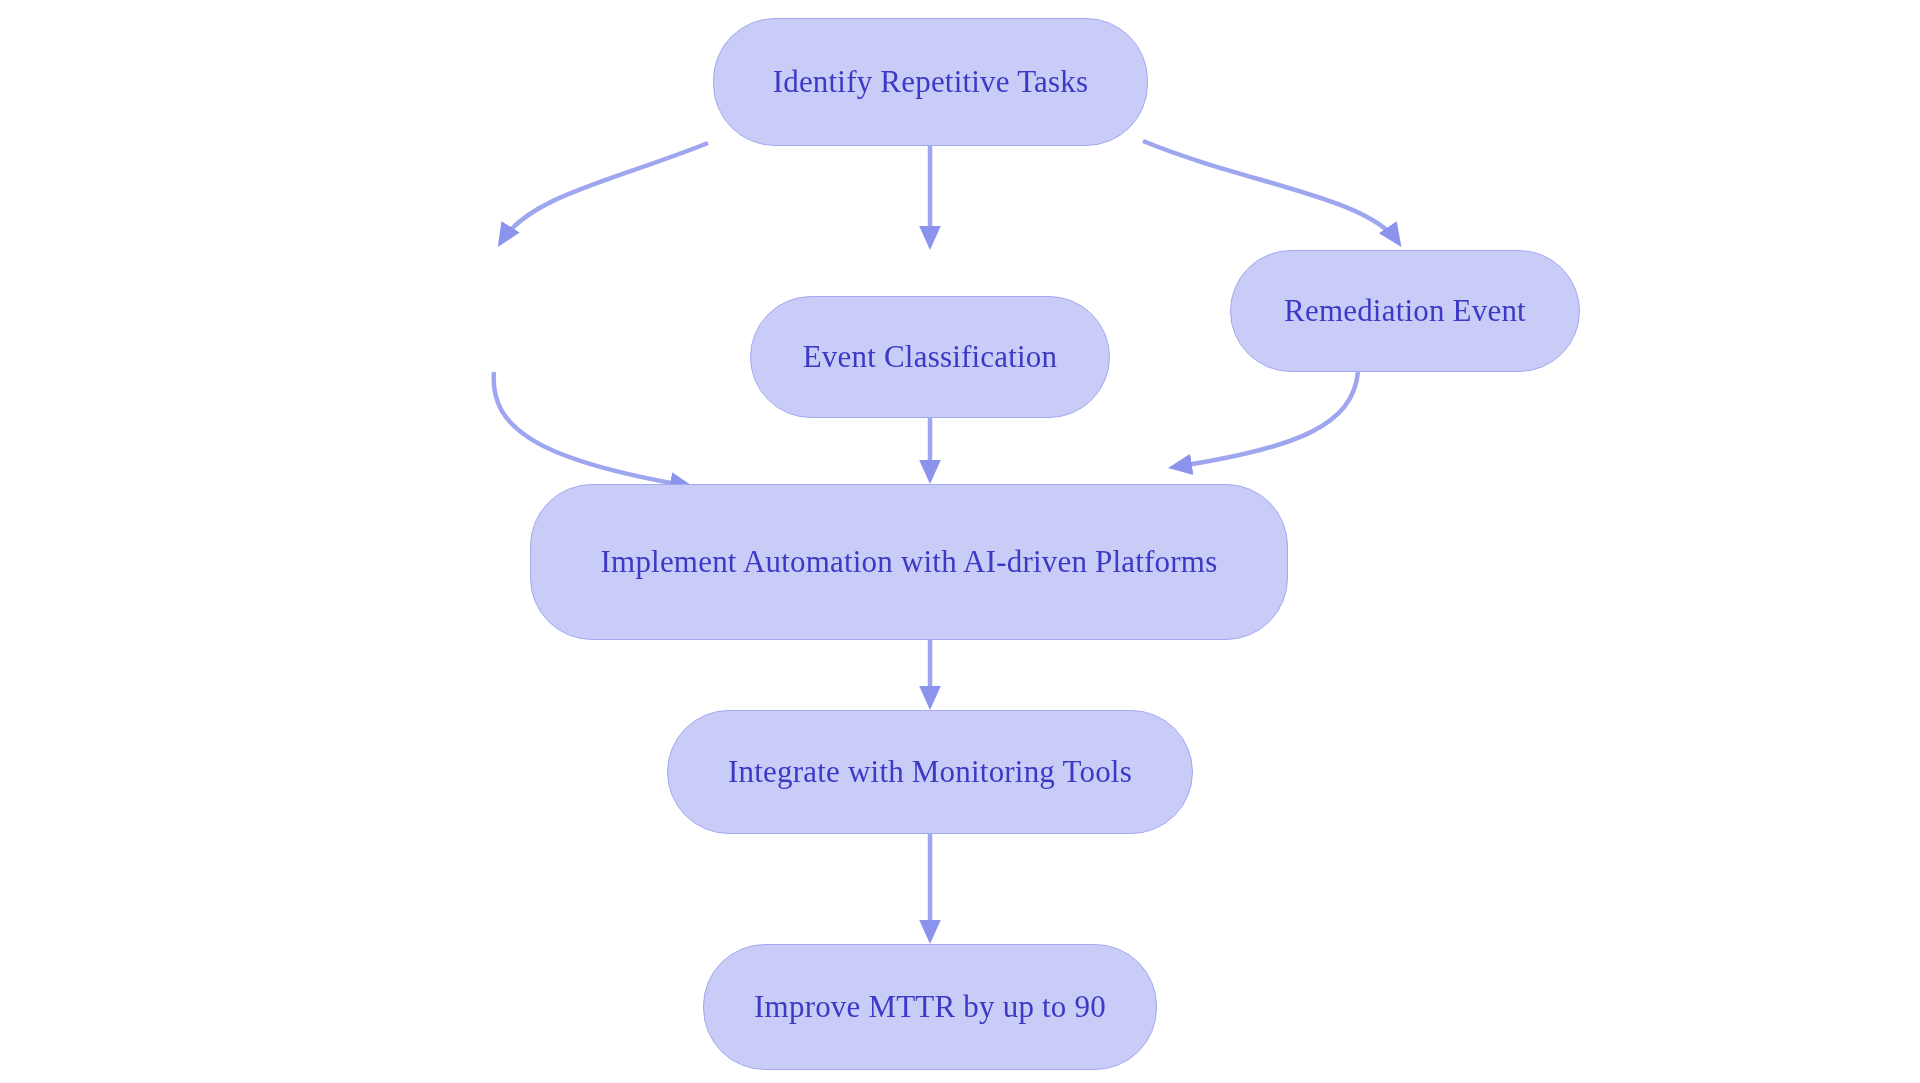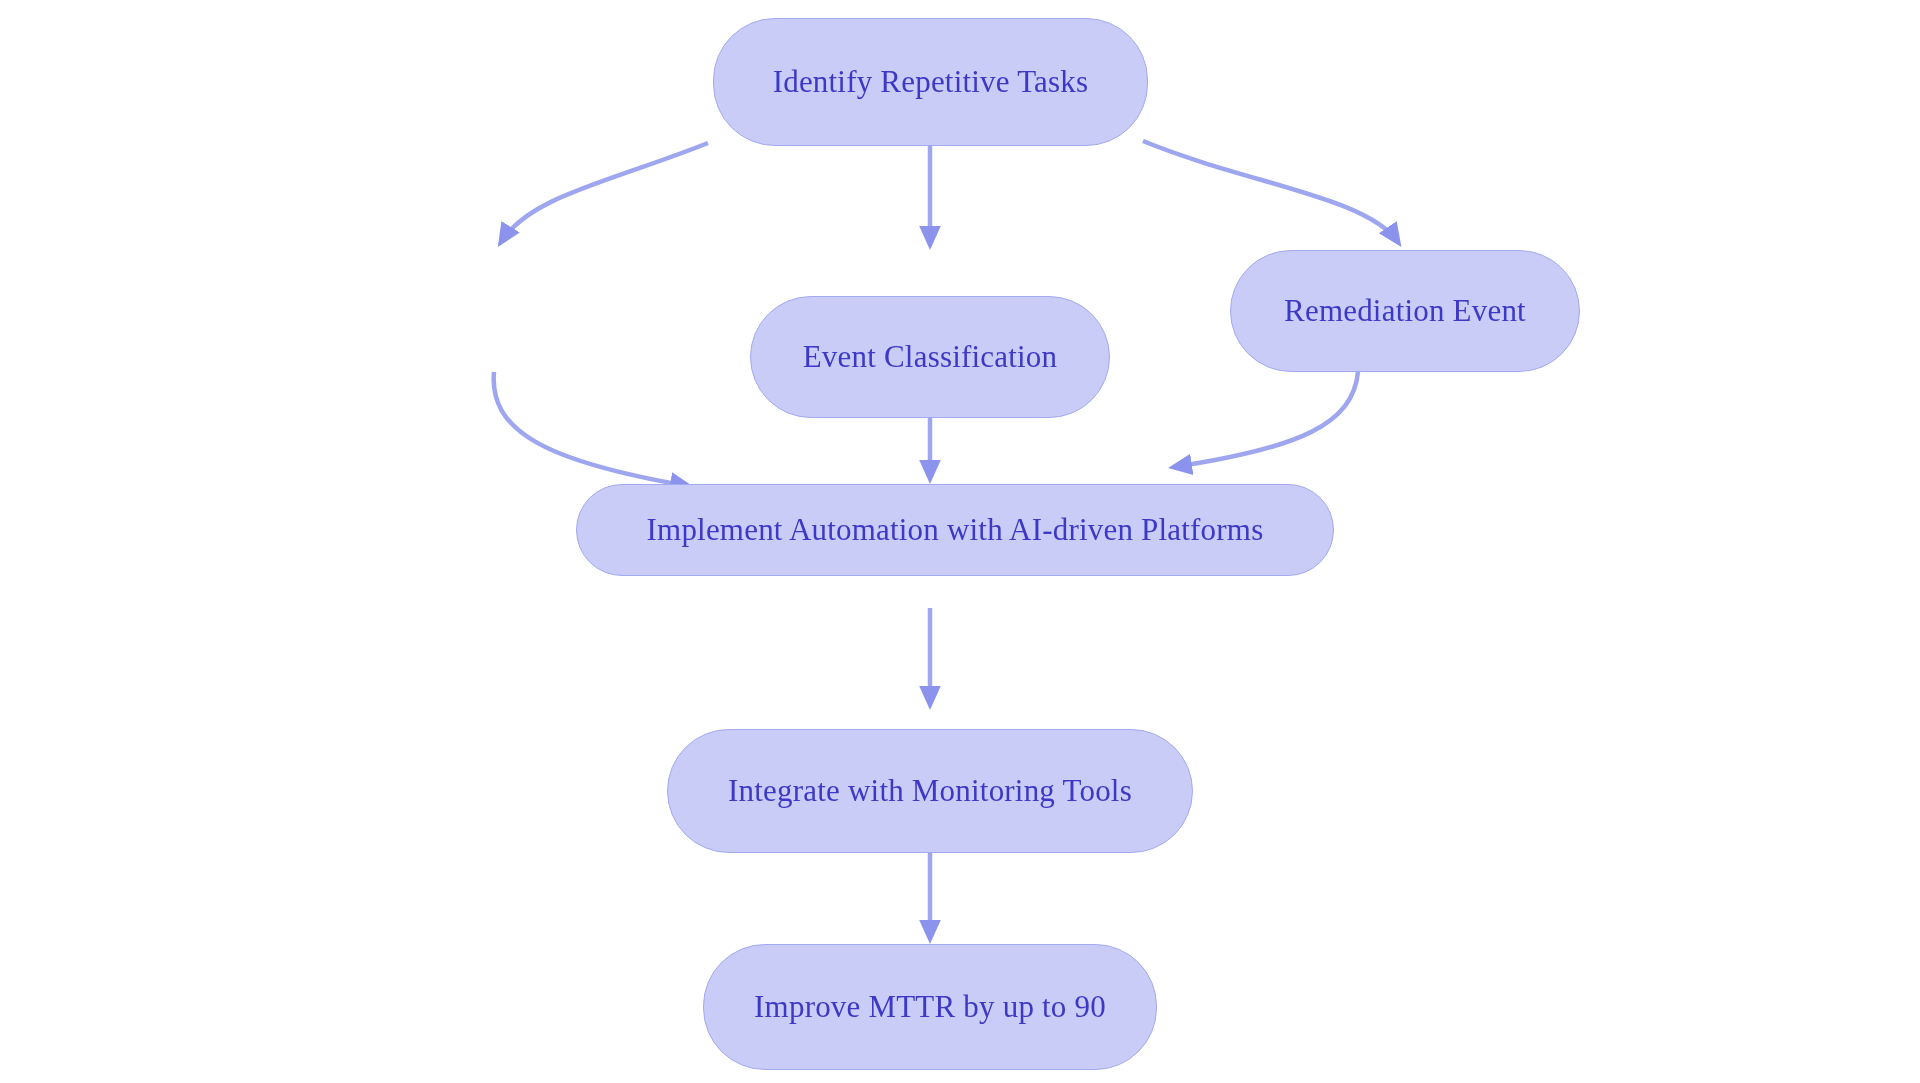--- a/index.html
+++ b/index.html
@@ -44,22 +44,22 @@
     font-size: 31px;
     letter-spacing: 0.2px;
     text-align: center;
     white-space: nowrap;
     font-family: Liberation Serif, serif;
   }
   .node-identify    { left: 713px;  top: 18px;  width: 435px; height: 128px; }
   .node-alert       { left: 362px;  top: 250px; width: 268px; height: 122px; }
   .node-event       { left: 750px;  top: 250px; width: 360px; height: 122px; margin-top: 46px; }
   .node-remediation { left: 1230px; top: 250px; width: 350px; height: 122px; }
-  .node-implement   { left: 576px;  top: 484px; width: 758px; height: 92px; }
-  .node-integrate   { left: 667px;  top: 710px; width: 526px; height: 124px; margin-top: 19px; }
+  .node-implement   { left: 530px;  top: 484px; width: 758px; height: 156px; }
+  .node-integrate   { left: 667px;  top: 710px; width: 526px; height: 124px; }
   .node-improve     { left: 703px;  top: 944px; width: 454px; height: 126px; }
 </style>
 </head>
 <body>
 
 <div class="canvas">
 
   <svg class="edges-layer" viewBox="0 0 1920 1083" xmlns="http://www.w3.org/2000/svg">
     <defs>
       <marker id="arrowhead" viewBox="0 0 10 10" refX="7.5" refY="5" markerWidth="24" markerHeight="27" orient="auto" markerUnits="userSpaceOnUse">

